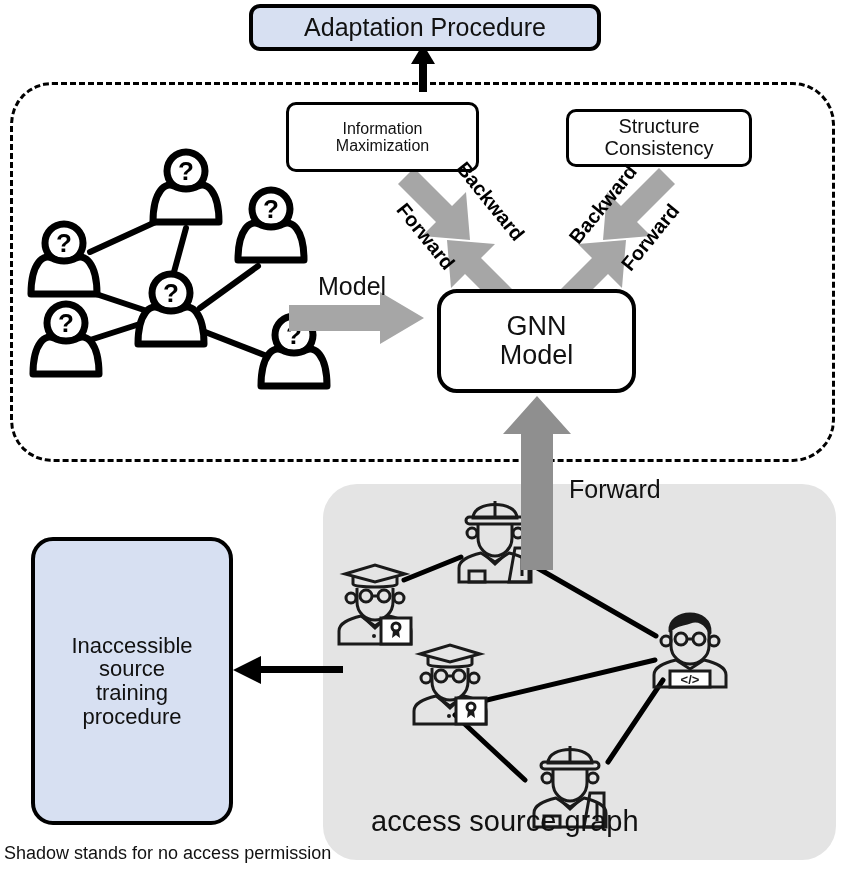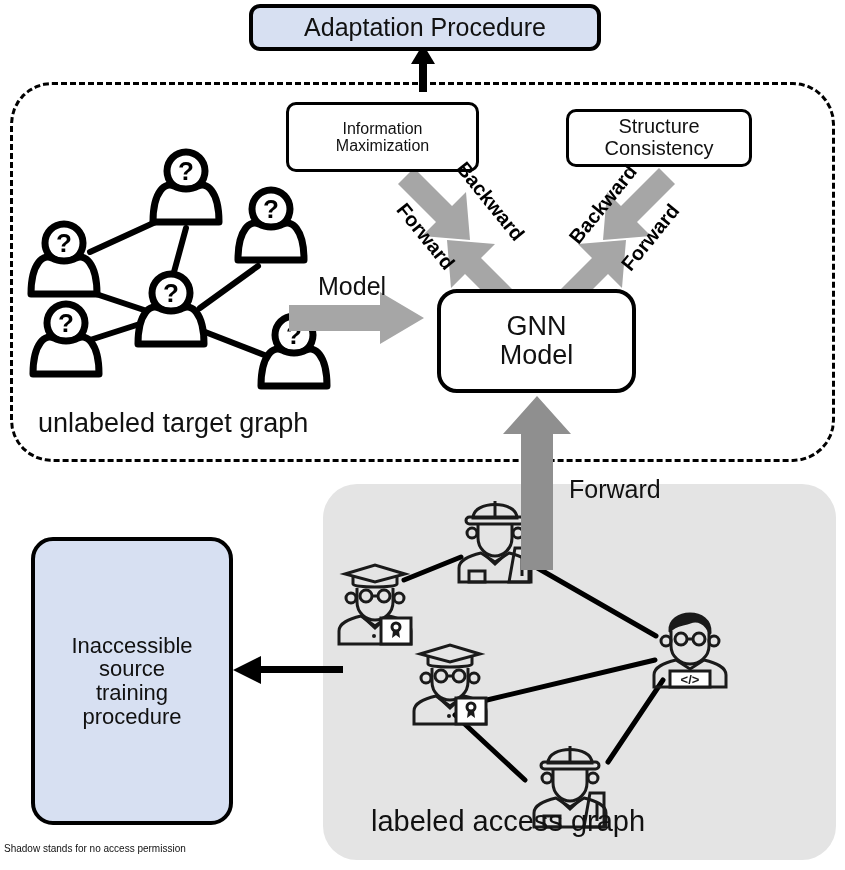--- a/index.html
+++ b/index.html
@@ -45,21 +45,21 @@
   }
   #source-panel{
     position:absolute;left:323px;top:484px;width:513px;height:376px;
     box-sizing:border-box;border-radius:34px;background:#e4e4e4;
   }
   .caption{position:absolute;white-space:nowrap;}
   #target-caption{left:38px;top:408px;font-size:27px;}
   #source-caption{left:371px;top:805px;font-size:29px;}
   #input-label{left:318px;top:272px;font-size:25px;}
   #provide-label{left:569px;top:475px;font-size:25px;}
-  #shadow-note{left:4px;top:843px;font-size:10px;}
+  #shadow-note{left:4px;top:843px;font-size:18px;}
   .arrowtext{
     position:absolute;font-weight:bold;font-size:20px;color:#000;
     font-family:"Liberation Sans", sans-serif;letter-spacing:0px;
     white-space:nowrap;transform-origin:50% 50%;
   }
   #fw-left{left:386px;top:225px;transform:rotate(51deg);}
   #bw-left{left:443px;top:190px;transform:rotate(51deg);}
   #bw-right{left:556px;top:193px;transform:rotate(-51deg);}
   #fw-right{left:611px;top:226px;transform:rotate(-51deg);}
 </style>
@@ -217,23 +217,22 @@
     <span class="boxtext">Inaccessible
 source
 training
 procedure</span>
   </div>
 
   <div class="caption" id="input-label">Model</div>
 
   <div class="caption" id="provide-label">Forward</div>
 
-  <div class="caption" id="target-caption">unlabeled target graph</div>
-
-  <div class="caption" id="source-caption">labeled access graph</div>
+
+  <div class="caption" id="source-caption">access source graph</div>
 
   <div class="caption" id="shadow-note">Shadow stands for no access permission</div>
 
   <div class="arrowtext" id="fw-left">Forward</div>
   <div class="arrowtext" id="bw-left">Backward</div>
   <div class="arrowtext" id="bw-right">Backward</div>
   <div class="arrowtext" id="fw-right">Forward</div>
 
 </div>
 

